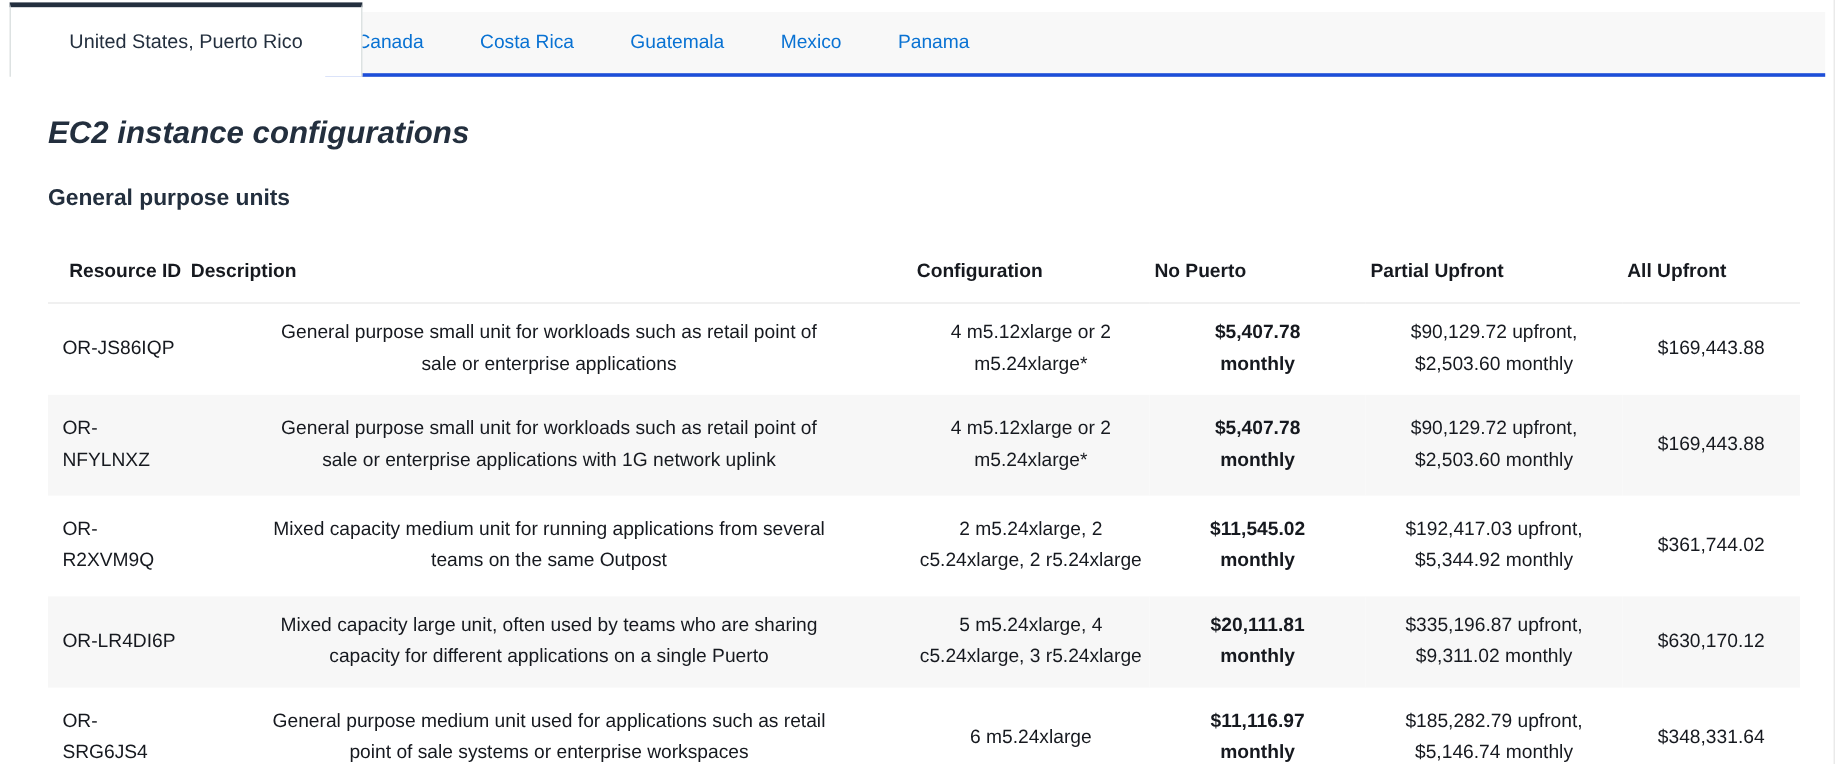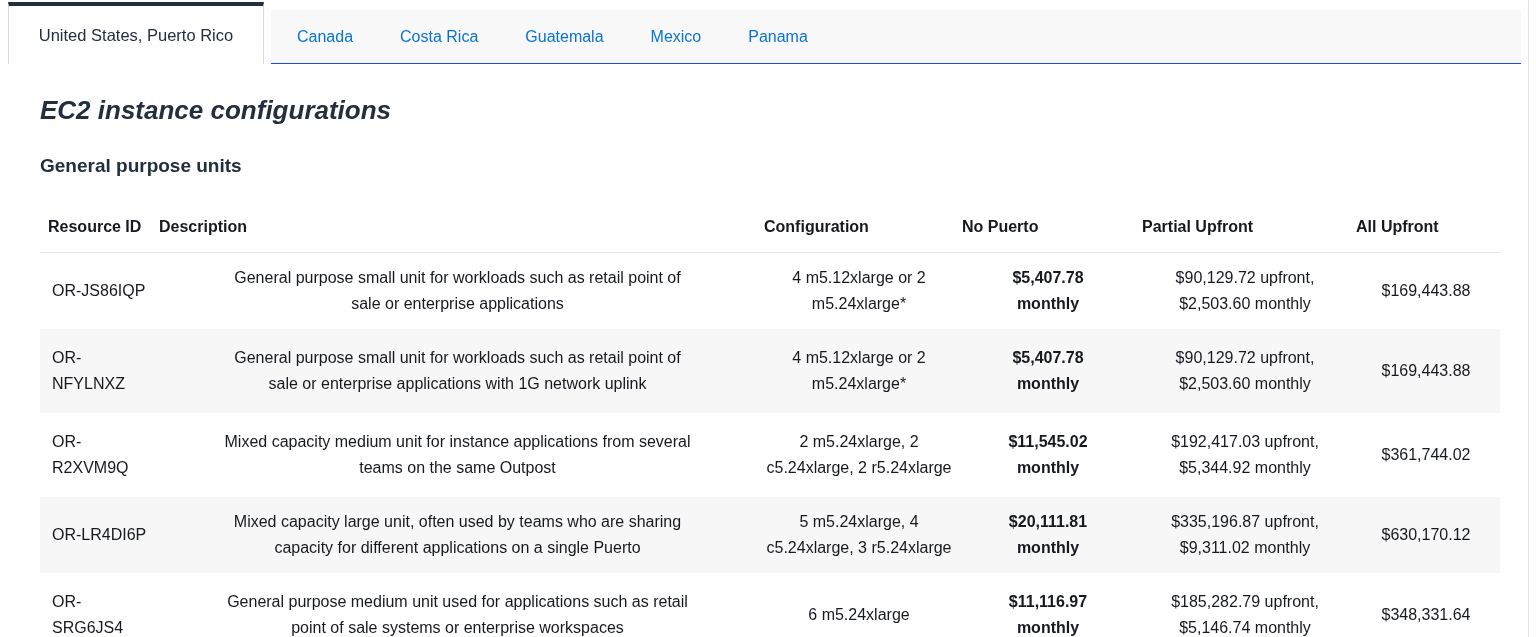--- a/index.html
+++ b/index.html
@@ -2,44 +2,44 @@
 <html><head>
 <meta charset="utf-8">
 <style>
   * { margin:0; padding:0; box-sizing:border-box; }
   html,body { width:1536px; height:637px; overflow:hidden; background:#ffffff;
               font-family:"Liberation Sans", sans-serif; color:#16191f; }
 
   
   .tabbar { position:relative; height:75px; }
   .tab-active {
-    position:absolute; left:8px; top:2px; width:256px; height:62px;
+    position:absolute; left:8px; top:2px; width:294px; height:62px;
     background:#ffffff; z-index:2;
     border-top:4px solid #232f3e;
     border-left:1px solid #d5dbdb; border-right:1px solid #d5dbdb;
     display:flex; align-items:center; justify-content:center;
     font-size:16.5px; color:#232f3e; cursor:pointer;
   }
   .tabstrip {
     position:absolute; left:271px; right:15px; top:10px; height:54px;
-    background:#f8f8f8; border-bottom:1px solid #1d4ed8;
+    background:#f8f8f8; border-bottom:3px solid #1d4ed8;
     display:flex; align-items:center; gap:47px; padding-left:26px;
   }
   .tab-link { font-size:16px; color:#0972d3; text-decoration:none; cursor:pointer; white-space:nowrap; }
 
   
   .content { margin:0 36px 0 40px; }
   h2.page-title { font-size:26px; font-weight:bold; color:#232f3e; margin-top:20px; line-height:30px;font-style:italic; }
   h3.section-title { font-size:19px; font-weight:bold; color:#232f3e; margin-top:30px; line-height:22px; }
 
   table.pricing { margin-top:22px; width:1460px; table-layout:fixed; border-collapse:collapse;
                   font-size:16px; color:#16191f; }
   th { font-weight:bold; text-align:left; padding:18px 4px 16px; line-height:19px;
        border-bottom:1px solid #e7e7e7; }
-  th.c-resource { text-align:left; padding-left:8px; }
+  th.c-resource { text-align:right; padding-left:8px; }
   td { padding:12px 4px; text-align:center; vertical-align:middle; line-height:26px; }
   td.c-resource { text-align:left; padding-left:8px; }
   tbody tr:nth-child(even) { background:#f7f7f7; }
 
   .cellbox        { margin:0 auto; }
   .box-resource   { width:97px;  margin:4px; overflow-wrap:break-word; }
   .box-desc       { width:475px; }
   .box-config     { width:190px; }
   .box-noupfront  { width:120px;font-weight:bold; }
   .box-partial    { width:190px; }
@@ -126,21 +126,21 @@
           </td>
         <td>
             <div class="cellbox">$169,443.88</div>
           </td>
       </tr>
       <tr>
         <td class="c-resource">
             <div class="cellbox box-resource">OR-R2XVM9Q</div>
           </td>
         <td>
-            <div class="cellbox box-desc">Mixed capacity medium unit for instance applications from several teams on the same Outpost</div>
+            <div class="cellbox box-desc">Mixed capacity medium unit for running applications from several teams on the same Outpost</div>
           </td>
         <td>
             <div class="cellbox box-config">2 m5.24xlarge, 2 c5.24xlarge, 2 r5.24xlarge</div>
           </td>
         <td>
             <div class="cellbox box-noupfront">$11,545.02 monthly</div>
           </td>
         <td>
             <div class="cellbox box-partial">$192,417.03 upfront, $5,344.92 monthly</div>
           </td>

